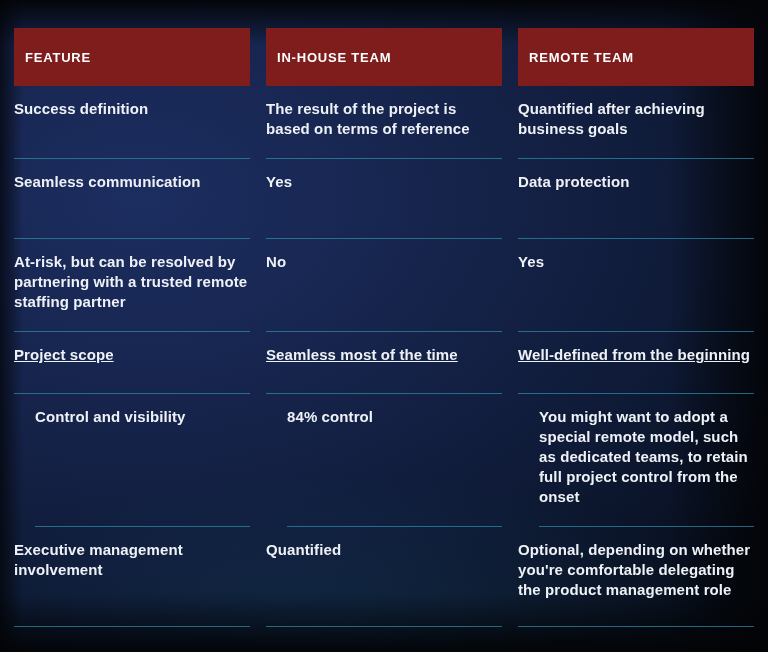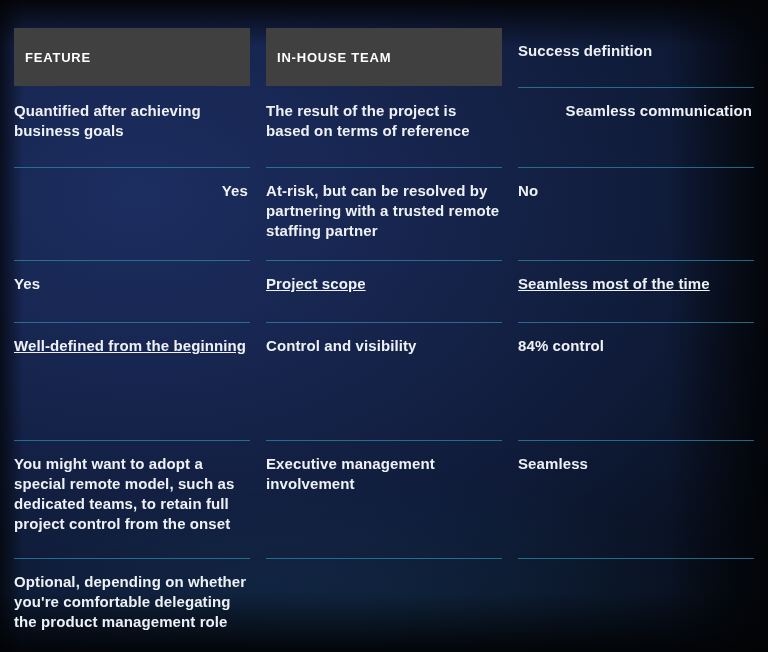--- a/index.html
+++ b/index.html
@@ -17,75 +17,79 @@
   }
   .table-wrap {
     position: absolute;
     top: 28px; left: 14px; right: 14px;
     display: grid;
     grid-template-columns: 1fr 1fr 1fr;
     column-gap: 16px;
   }
   .hdr {
     height: 58px;
-    background: #404040;
+    background: #7f1d1d;
     display: flex;
     align-items: center;
     padding-left: 11px;
     color: #ffffff;
     font-size: 13px;
     font-weight: 700;
     letter-spacing: 0.8px;
   }
   .cell {
     color: #eef1f6;
     font-size: 15px;
     font-weight: 600;
     line-height: 20px;
     letter-spacing: 0.1px;
     padding: 13px 2px 19px 0;
     border-bottom: 1px solid rgba(45, 135, 166, 0.75);
   }
   .r1 { min-height: 60px; }
-  .r2 { min-height: 80px; text-align: right; }
+  .r2 { min-height: 80px; }
   .r3 { min-height: 79px; }
   .r4 { min-height: 38px; }
   .r5 { min-height: 62px; text-decoration: underline; }
-  .r6 { min-height: 118px; }
+  .r6 { min-height: 118px; margin-left: 21px; }
   .r7 { min-height: 100px; }
 </style>
 </head>
 <body>
 
 <div class="table-wrap">
 
   <div class="hdr">
     <span>FEATURE</span>
   </div>
   <div class="hdr">
     <span>IN-HOUSE TEAM</span>
   </div>
+  <div class="hdr">
+    <span>REMOTE TEAM</span>
+  </div>
 
   <div class="cell r1">Success definition</div>
+  <div class="cell r1">The result of the project is based on terms of reference</div>
   <div class="cell r1">Quantified after achieving business goals</div>
-  <div class="cell r1">The result of the project is based on terms of reference</div>
 
   <div class="cell r2">Seamless communication</div>
   <div class="cell r2">Yes</div>
 
+  <div class="cell r3">Data protection</div>
   <div class="cell r3">At-risk, but can be resolved by partnering with a trusted remote staffing partner</div>
 
   <div class="cell r4">No</div>
   <div class="cell r4">Yes</div>
 
   <div class="cell r5">Project scope</div>
   <div class="cell r5">Seamless most of the time</div>
   <div class="cell r5">Well-defined from the beginning</div>
 
   <div class="cell r6">Control and visibility</div>
   <div class="cell r6">84% control</div>
   <div class="cell r6">You might want to adopt a special remote model, such as dedicated teams, to retain full project control from the onset</div>
 
   <div class="cell r7">Executive management involvement</div>
-  <div class="cell r7">Seamless</div>
+  <div class="cell r7">Quantified</div>
   <div class="cell r7">Optional, depending on whether you're comfortable delegating the product management role</div>
 
 </div>
 
 </body></html>

